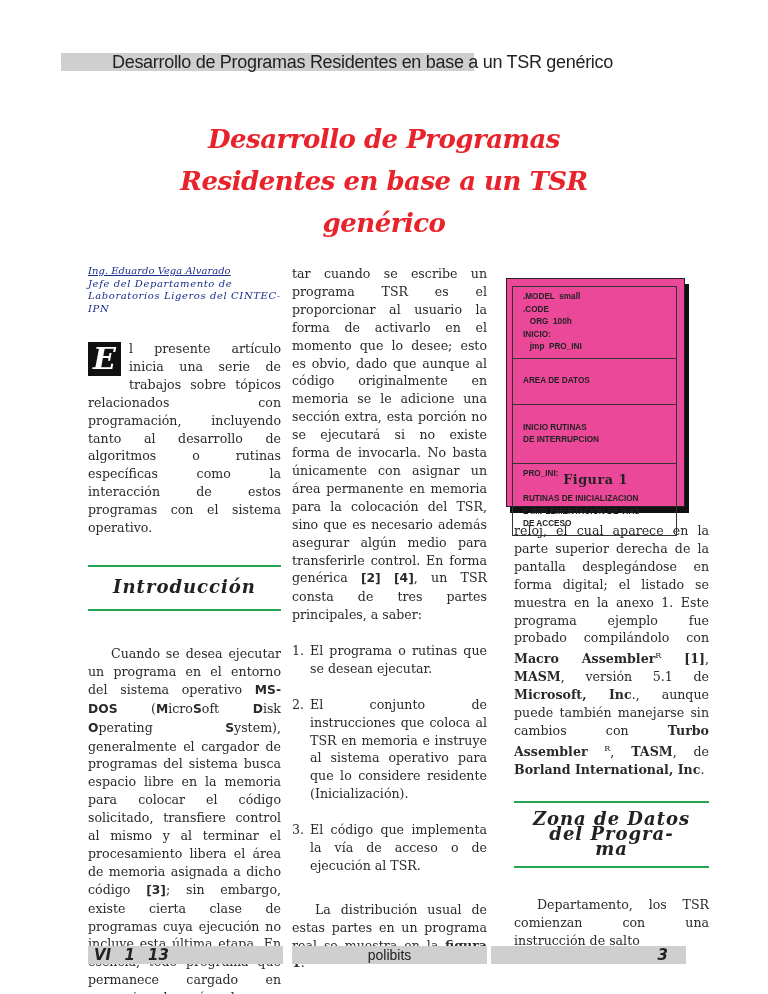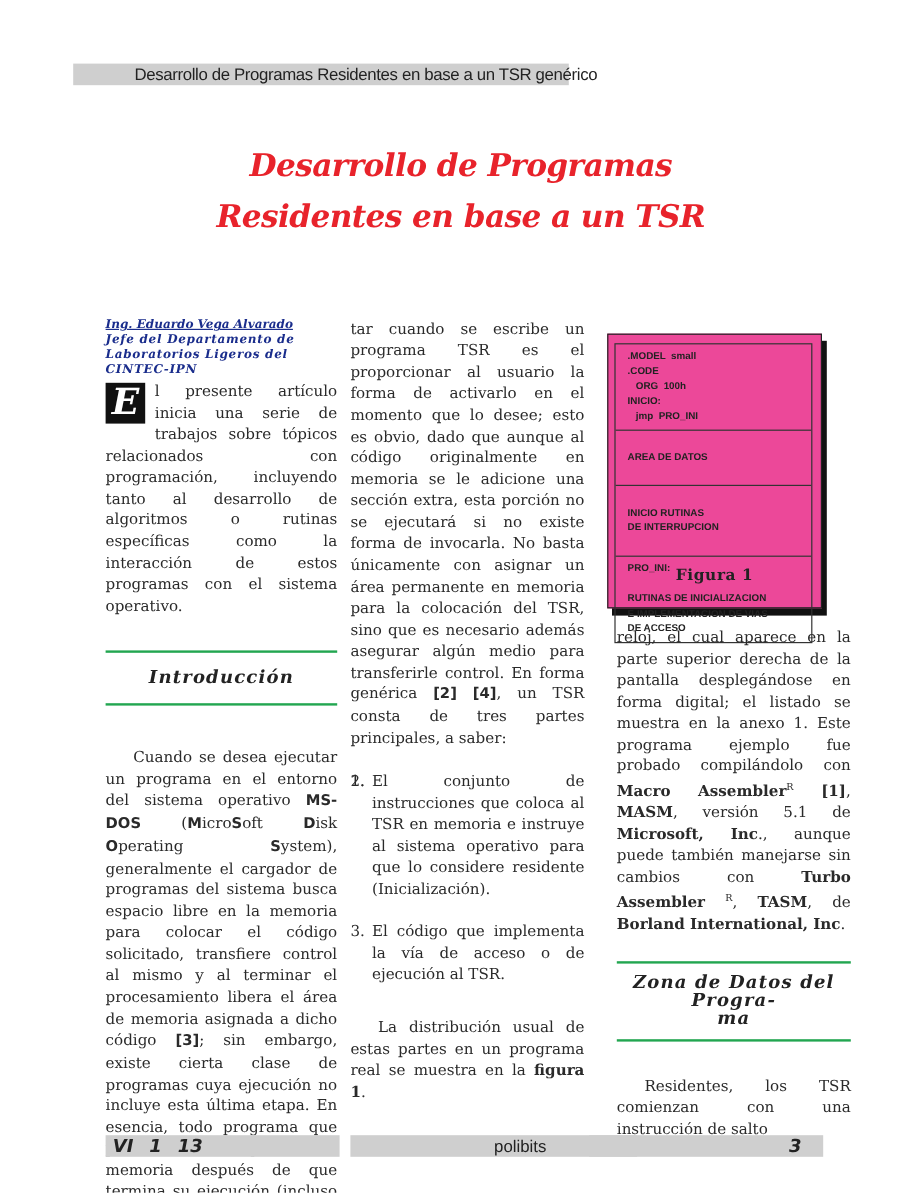--- a/index.html
+++ b/index.html
@@ -1,92 +1,93 @@
 <!DOCTYPE html>
 <html><head>
 <meta charset="utf-8">
 <style>
   html, body { margin:0; padding:0; background:#ffffff; }
   body { width:768px; height:994px; position:relative; overflow:hidden;
          font-family:"DejaVu Serif", serif; color:#222; }
   .running-head { position:absolute; left:61px; top:53px; width:413px; height:18px;
-         background:#cfcfcf; font-family:"Liberation Sans", sans-serif; font-size:14px;
+         background:#cfcfcf; font-family:"Liberation Sans", sans-serif; font-size:18px;
          line-height:18px; color:#222; }
   .running-head span { position:absolute; left:51px; top:0; white-space:nowrap; letter-spacing:-0.3px; }
   .title { position:absolute; left:0; top:118px; width:768px; text-align:center;
          font-family:"DejaVu Serif", serif; font-style:italic; font-weight:bold;
          color:#e8232b; font-size:26px; line-height:42px; letter-spacing:-0.5px; }
   .col { position:absolute; font-size:12.6px; line-height:17.9px; text-align:justify; color:#2a2a2a; }
   .col1 { left:88px; top:265px; width:193px; }
   .col2 { left:292px; top:265px; width:195px; }
   .col3 { left:491px; top:755px; width:195px; }
-  .author { font-family:"DejaVu Serif", serif; font-style:italic; font-weight:bold; color:#1a2d8c;
-         font-size:10px; line-height:12.5px; text-align:left; margin-bottom:2px; }
+  .author { font-family:"DejaVu Serif", serif; font-style:italic; font-weight:normal; color:#1a2d8c;
+         font-size:10px; line-height:12.5px; text-align:left; margin-bottom:25px; }
   .author .name { text-decoration:underline; }
   .author .role { letter-spacing:0.6px; }
   p { margin:0; }
   .indent { text-indent:23px; }
   .dropcap { float:left; width:33px; height:34px; background:#111; color:#fff; margin:2px 8px 0 0;
          font-family:"DejaVu Serif", serif; font-style:italic; font-weight:bold; font-size:30px;
          line-height:34px; text-align:center; }
   .section { border-top:2.5px solid #22a650; border-bottom:2.5px solid #22a650;
          font-family:"DejaVu Serif", serif; font-style:italic; font-weight:bold; color:#222;
-         text-align:center; font-size:15px; letter-spacing:1px; }
+         text-align:center; font-size:18px; letter-spacing:1px; }
   .b { font-weight:bold; font-family:"DejaVu Sans", sans-serif; font-size:12.3px; }
   .bs { font-weight:bold; }
   ol { margin:0; padding:0; list-style:none; }
   ol li { position:relative; padding-left:18px; margin-top:17.9px; }
   ol li .num { position:absolute; left:0; top:0; }
   .figure { position:absolute; left:506px; top:278px; width:177px; height:227px;
          border:1.5px solid #222; background:#ec4899; box-shadow:4px 6px 0 #111; }
   .fig-inner { position:absolute; left:5px; top:7px; width:163px; border:1px solid #333; }
   .fig-block { border-bottom:1px solid #333; padding:4px 10px; font-family:"Liberation Sans", sans-serif;
          font-weight:bold; font-size:8.2px; line-height:12.5px; color:#222; white-space:pre; }
   .fig-block:last-child { border-bottom:none; }
   .fig-caption { position:absolute; left:0; top:193px; width:177px; text-align:center;
          font-family:"DejaVu Serif", serif; font-weight:bold; font-size:12.8px; letter-spacing:0.5px; }
   .footer { position:absolute; top:946px; height:18px; background:#cfcfcf; }
   .foot-left { left:88px; width:195px; font-family:"DejaVu Sans", sans-serif; font-style:italic;
          font-weight:bold; font-size:15px; line-height:18px; padding-left:6px; box-sizing:border-box; word-spacing:8px; }
   .foot-mid { left:292px; width:195px; text-align:center; font-family:"Liberation Sans", sans-serif;
-         font-size:14px; line-height:18px; color:#222;padding-left:44px; }
+         font-size:14px; line-height:18px; color:#222; }
   .foot-right { left:491px; width:195px; text-align:right; padding-right:18px; box-sizing:border-box;
          font-family:"DejaVu Sans", sans-serif; font-style:italic; font-weight:bold; font-size:15px; line-height:18px; }
 </style>
 </head>
 <body>
 
 <div class="running-head">
   <span>Desarrollo de Programas Residentes en base a un TSR genérico</span>
 </div>
 
 <div class="title">
   <div>Desarrollo de Programas</div>
   <div>Residentes en base a un TSR</div>
+  <div>genérico</div>
 </div>
 
 <div class="col col1">
   <div class="author">
     <div class="name">Ing. Eduardo Vega Alvarado</div>
     <div class="role">Jefe del Departamento de Laboratorios Ligeros del CINTEC-IPN</div>
   </div>
   <p>
     <span class="dropcap">E</span><span>l presente artículo inicia una serie de trabajos sobre tópicos relacionados con programación, incluyendo tanto al desarrollo de algoritmos o rutinas específicas como la interacción de estos programas con el sistema operativo.</span>
   </p>
   <div class="section" style="margin-top:28px;height:42px;line-height:40px;">
     <span>Introducción</span>
   </div>
   <p class="indent" style="margin-top:34px;"><span>Cuando se desea ejecutar un programa en el entorno del sistema operativo </span><span class="b">MS-DOS</span><span> (</span><span class="b">M</span><span>icro</span><span class="b">S</span><span>oft </span><span class="b">D</span><span>isk </span><span class="b">O</span><span>perating </span><span class="b">S</span><span>ystem), generalmente el cargador de programas del sistema busca espacio libre en la memoria para colocar el código solicitado, transfiere control al mismo y al terminar el procesamiento libera el área de memoria asignada a dicho código </span><span class="b">[3]</span><span>; sin embargo, existe cierta clase de programas cuya ejecución no incluye esta última etapa. En esencia, todo programa que permanece cargado en memoria después de que termina su ejecución (incluso aún cuando se inicie la ejecución de otro programa), se denomina </span></p>
 
 </div>
 
 <div class="col col2">
   <p>tar cuando se escribe un programa TSR es el proporcionar al usuario la forma de activarlo en el momento que lo desee; esto es obvio, dado que aunque al código originalmente en memoria se le adicione una sección extra, esta porción no se ejecutará si no existe forma de invocarla. No basta únicamente con asignar un área permanente en memoria para la colocación del TSR, sino que es necesario además asegurar algún medio para transferirle control. En forma genérica <span class="b">[2]</span> <span class="b">[4]</span><span>, un TSR consta de tres partes principales, a saber:</span></p>
   <ol>
-    <li><span class="num">1.</span></li>
+    <li><span class="num">1.</span><span>El programa o rutinas que se desean ejecutar.</span></li>
     <li><span class="num">2.</span><span>El conjunto de instrucciones que coloca al TSR en memoria e instruye al sistema operativo para que lo considere residente (Inicialización).</span></li>
     <li><span class="num">3.</span><span>El código que implementa la vía de acceso o de ejecución al TSR.</span></li>
   </ol>
   <p class="indent" style="margin-top:26px;"><span>La distribución usual de estas partes en un programa real se muestra en la </span><span class="bs">figura 1</span><span>.</span></p>
 
 </div>
 
 <div class="figure">
   <div class="fig-inner">
     <div class="fig-block">.MODEL  small
@@ -109,18 +110,18 @@
   </div>
   <div class="fig-caption">Figura 1</div>
 </div>
 
 <div class="col col3" style="top:522px;margin-left:23px;">
   <p>reloj, el cual aparece en la parte superior derecha de la pantalla desplegándose en forma digital; el listado se muestra en la anexo 1. Este programa ejemplo fue probado compilándolo con <span class="bs">Macro Assembler</span><sup style="font-size:8px">R</sup><span class="bs"> [1]</span>, <span class="bs">MASM</span><span>, versión 5.1 de </span><span class="bs">Microsoft, Inc</span><span>., aunque puede también manejarse sin cambios con </span><span class="bs">Turbo Assembler</span> <sup style="font-size:8px">R</sup>, <span class="bs">TASM</span><span>, de </span><span class="bs">Borland International, Inc</span><span>.</span></p>
   <div class="section" style="margin-top:22px;padding:8px 0 10px;line-height:15px;">
     <div>Zona de Datos del Progra-</div>
     <div>ma</div>
   </div>
-  <p class="indent" style="margin-top:28px;">Residentes, los TSR comienzan con una instrucción de salto</p>
+  <p class="indent" style="margin-top:28px;">Departamento, los TSR comienzan con una instrucción de salto</p>
 </div>
 
 <div class="footer foot-left">VI 1 13</div>
 <div class="footer foot-mid">polibits</div>
 <div class="footer foot-right">3</div>
 
 </body></html>

